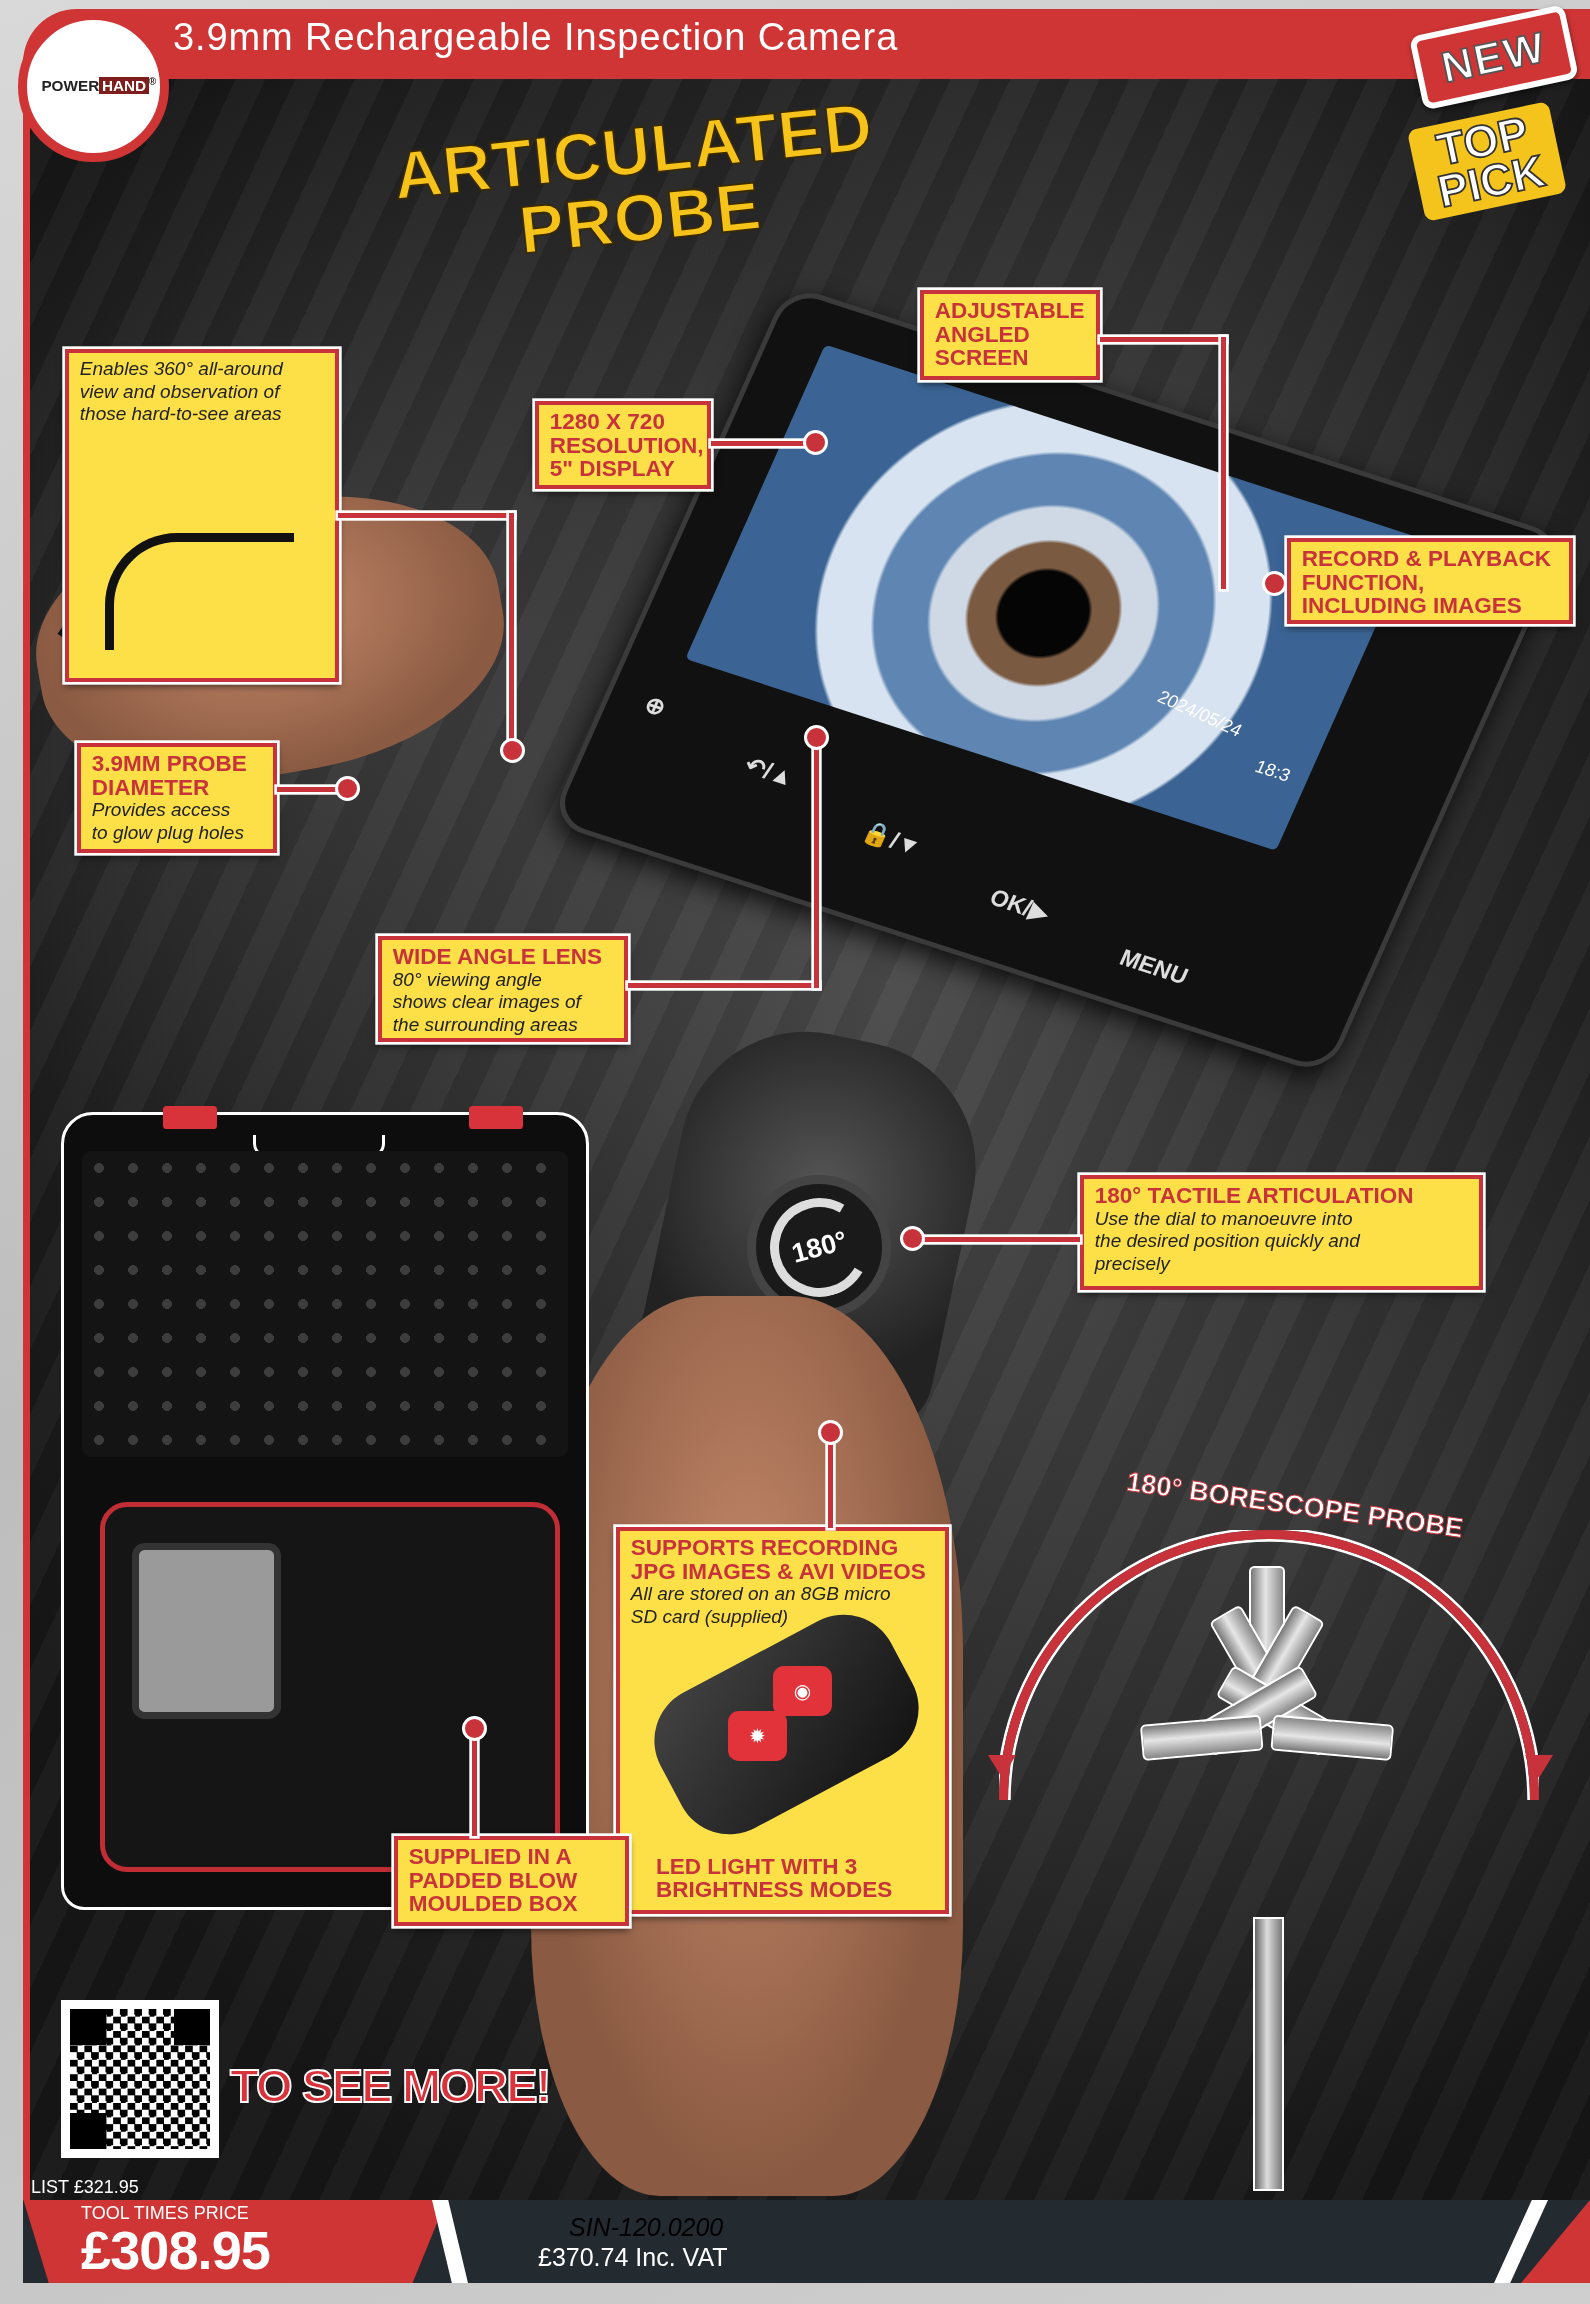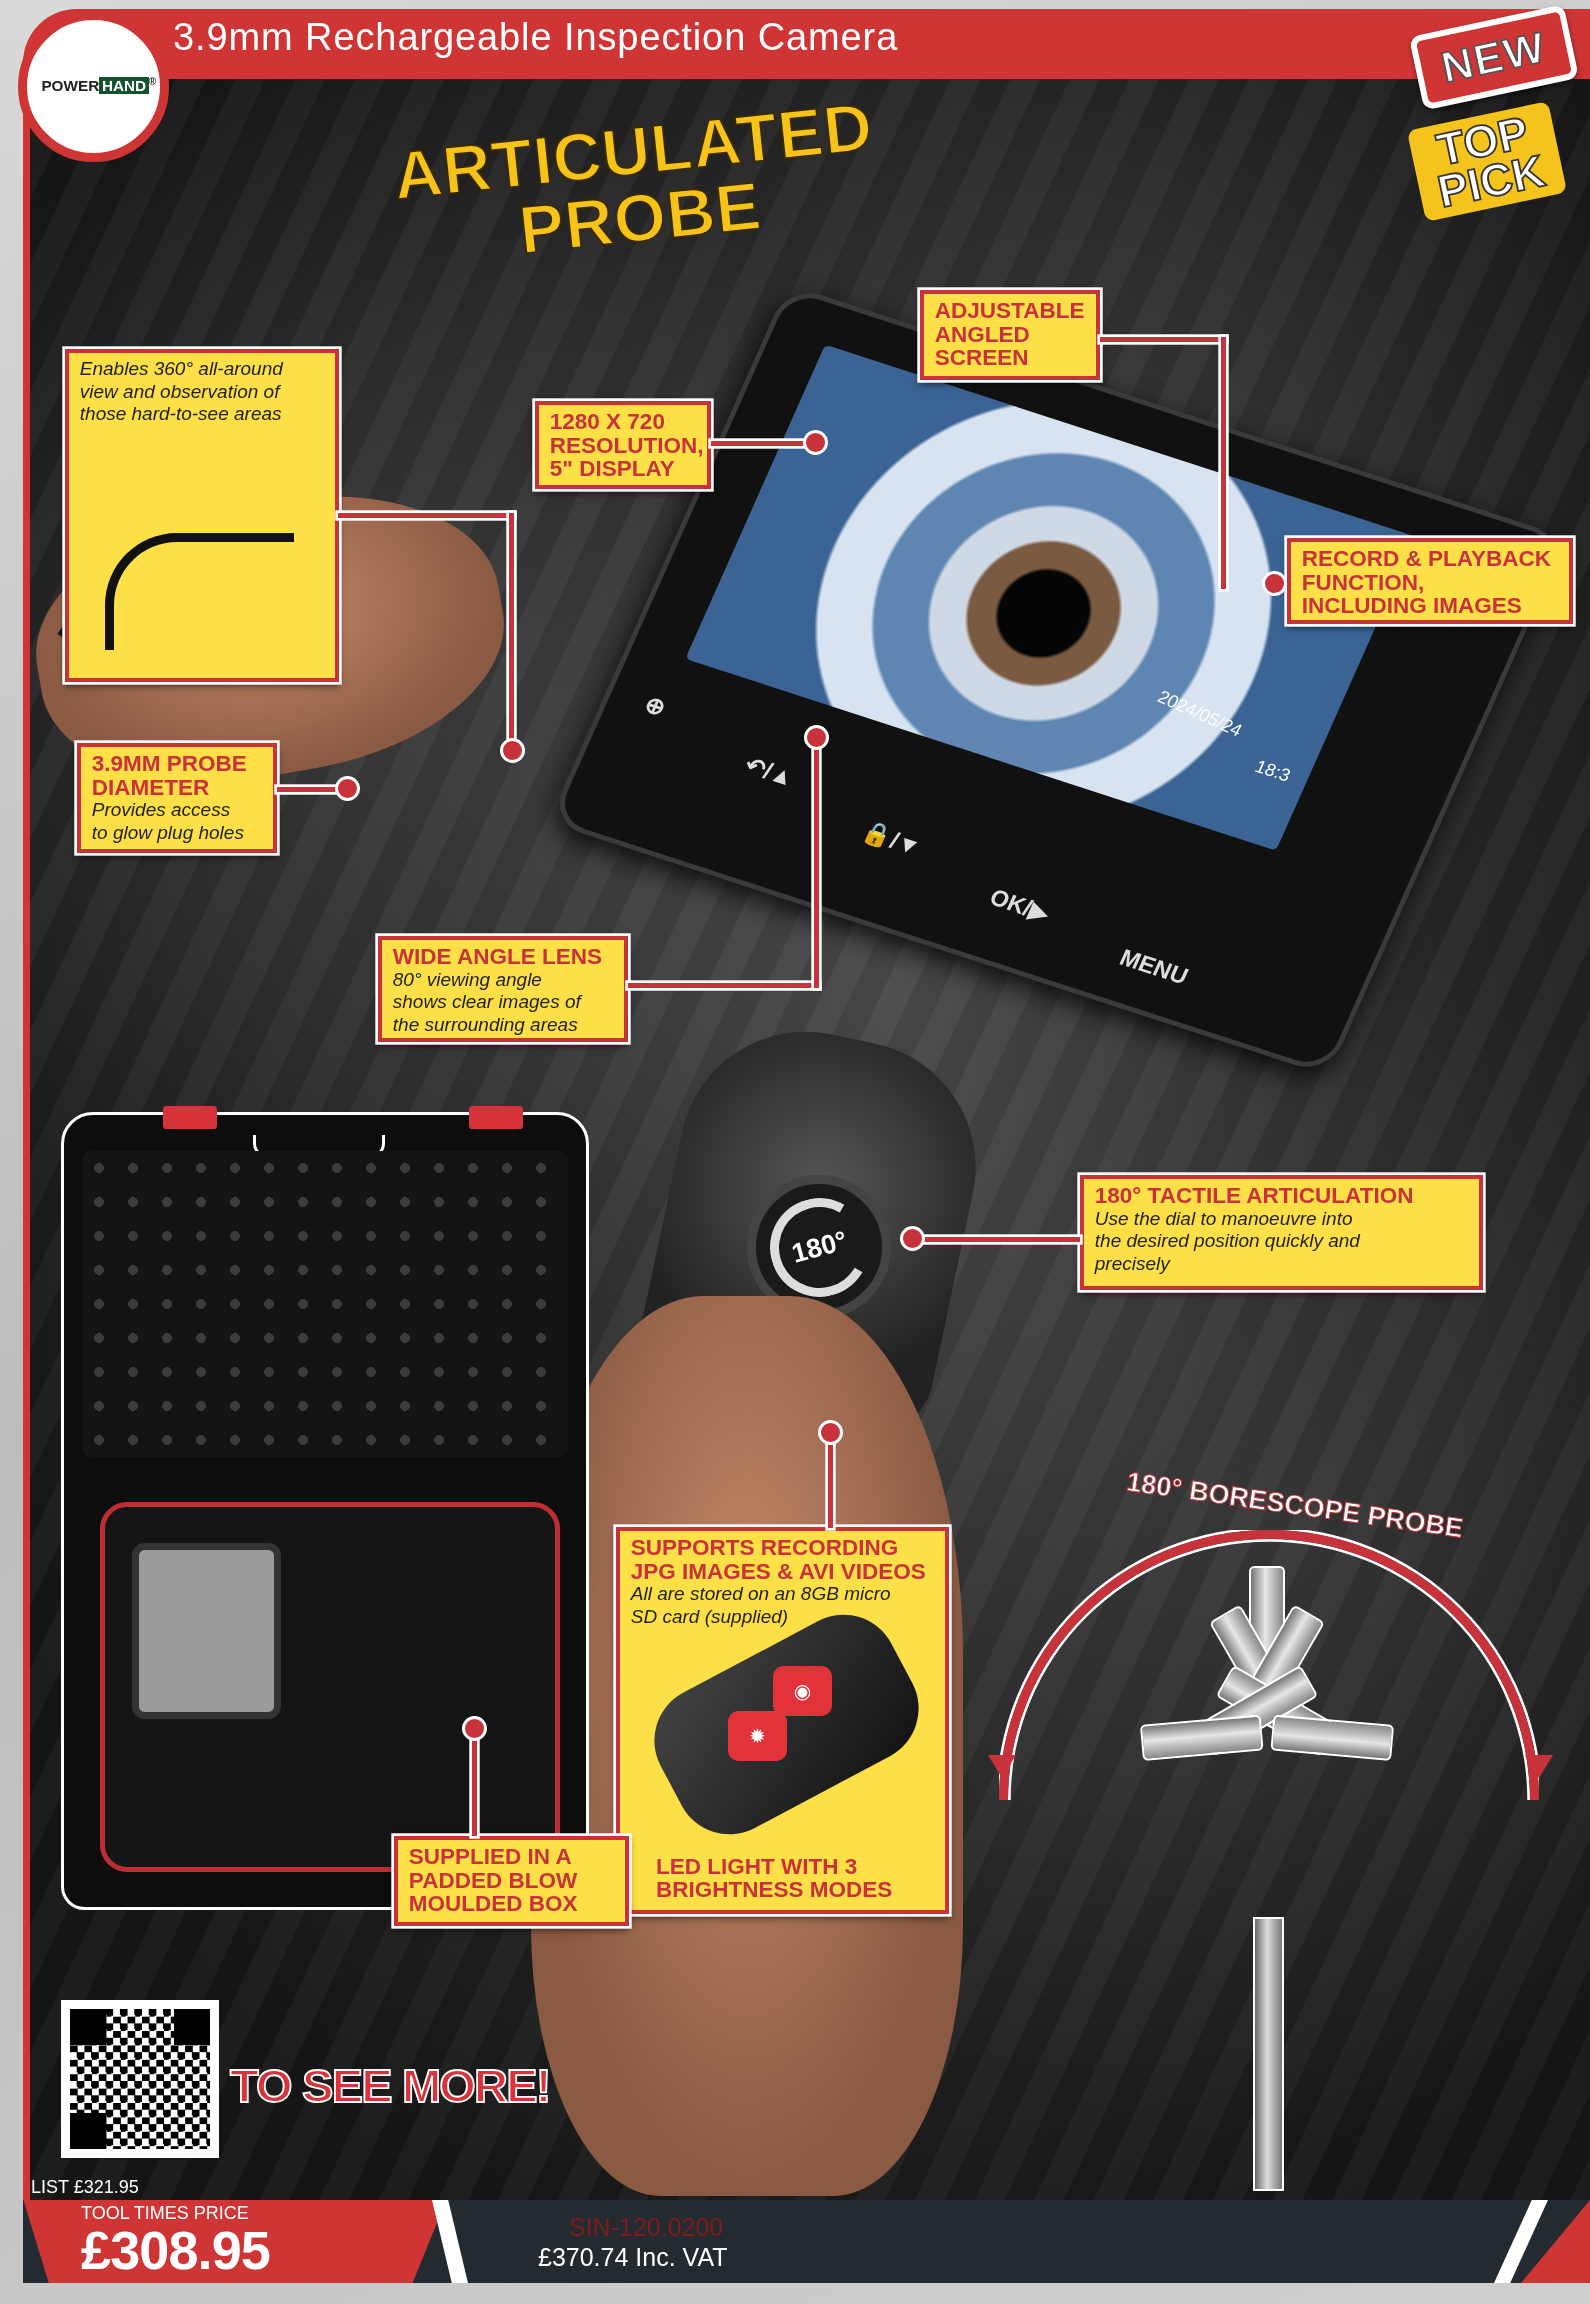--- a/index.html
+++ b/index.html
@@ -13,21 +13,21 @@
     background:
       repeating-linear-gradient(115deg, rgba(255,255,255,0.03) 0 27px, rgba(0,0,0,0.05) 27px 54px),
       radial-gradient(circle at 20% 30%, rgba(120,120,120,0.25), transparent 30%),
       radial-gradient(circle at 80% 70%, rgba(120,120,120,0.2), transparent 30%),
       radial-gradient(circle at 70% 20%, rgba(90,90,90,0.25), transparent 25%); }
   .title-bar { position:absolute; left:23.4px; top:9px; width:1567px; height:70px; background:#d03535; border-top-left-radius:54px; }
   .title-text { position:absolute; left:173px; top:16px; color:#fff; font-size:38px; letter-spacing:0.9px; font-weight:300; }
   .logo-circle { position:absolute; left:18px; top:10.8px; width:151px; height:151px; border-radius:50%; background:#fff; border:9px solid #d03535; box-sizing:border-box; }
   .logo-text { position:absolute; left:14.4px; top:56px; font-size:15.3px; font-weight:bold; white-space:nowrap; }
   .logo-power { color:#222; }
-  .logo-hand { background:#14532d; color:#fff; padding:0 2.7px;margin-top:24px; }
+  .logo-hand { background:#7f1d1d; color:#fff; padding:0 2.7px;margin-top:24px; }
   .logo-reg { font-size:10px; vertical-align:super; color:#222; }
   .badge-new { position:absolute; left:1415px; top:20px; padding:7.2px 20px; background:#d03535; color:#fff; font-weight:900; font-size:43px;
     border:6.3px solid #fff; border-radius:10.8px; transform:rotate(-12deg); letter-spacing:1.8px; box-shadow:0 2.7px 5.4px rgba(0,0,0,0.5); -webkit-text-stroke:1.8px #555; }
   .badge-top { position:absolute; left:1415px; top:115px; width:144px; padding:5.4px 0; background:#f5c41c; color:#fff; font-weight:900; font-size:45px; line-height:41px;
     text-align:center; border-radius:9px; transform:rotate(-12deg); -webkit-text-stroke:1.8px #333; }
   .headline { position:absolute; left:396px; top:117px; color:#f5c31a; font-weight:900; font-size:67px; line-height:67px; text-align:center; transform:rotate(-6deg);
     -webkit-text-stroke:1.8px #3a2a00; letter-spacing:0.9px; }
   .callout { position:absolute; background:#fde047; border:4.5px solid #c8323a; box-shadow:0 0 0 2.7px #fff, 0 3.6px 7.2px rgba(0,0,0,0.6); padding:5.4px 10.8px; box-sizing:border-box; }
   .callout-title { color:#c8323a; font-weight:bold; font-size:22.5px; line-height:23.4px; text-transform:uppercase; white-space:pre-line; }
   .callout-desc { color:#222; font-style:italic; font-size:19px; line-height:22.5px; white-space:pre-line; }
@@ -71,21 +71,21 @@
       linear-gradient(#000,#000) 0 104px/36px 36px no-repeat,
       repeating-conic-gradient(#000 0 25%, #fff 0 50%) 0 0/14.4px 14.4px; }
   .scan-text { position:absolute; left:230px; top:2061px; color:#d8333b; font-weight:900; font-size:47px; line-height:50px; -webkit-text-stroke:1.8px #fff; letter-spacing:-1.8px; }
   .list-price { position:absolute; left:31px; top:2177px; color:#fff; font-size:18px; }
   
   .price-bar { position:absolute; left:23.4px; top:2200px; width:1567px; height:83px; background:#232a30; }
   .price-red { position:absolute; left:23.4px; top:2200px; width:423px; height:83px; background:#d03535; clip-path: polygon(0 0, 100% 0, 92% 100%, 6% 100%); }
   .price-white-slash { position:absolute; left:432px; top:2200px; width:36px; height:83px; background:#fff; clip-path: polygon(0 0, 45% 0, 100% 100%, 55% 100%); }
   .price-label { position:absolute; left:81px; top:2203px; color:#fff; font-size:18px; }
   .price-main { position:absolute; left:81px; top:2221px; color:#fff; font-weight:900; font-size:54px; line-height:58px; letter-spacing:-0.9px; }
-  .sku { position:absolute; left:569px; top:2213px; color:#7f1d1d; font-size:25px; }
+  .sku { position:absolute; left:569px; top:2213px; color:#000000; font-size:25px;font-style:italic; }
   .vat { position:absolute; left:538px; top:2243px; color:#fff; font-size:25px; }
   .right-slash { position:absolute; left:1521px; top:2200px; width:69px; height:83px; background:#d03535; clip-path: polygon(100% 0, 100% 100%, 0 100%); }
   .right-slash-w { position:absolute; left:1494px; top:2200px; width:54px; height:83px; background:#fff; clip-path: polygon(70% 0, 100% 0, 30% 100%, 0 100%); }
 </style>
 </head>
 <body>
 
 <div class="page-bg"></div>
 
 <div class="frame">

